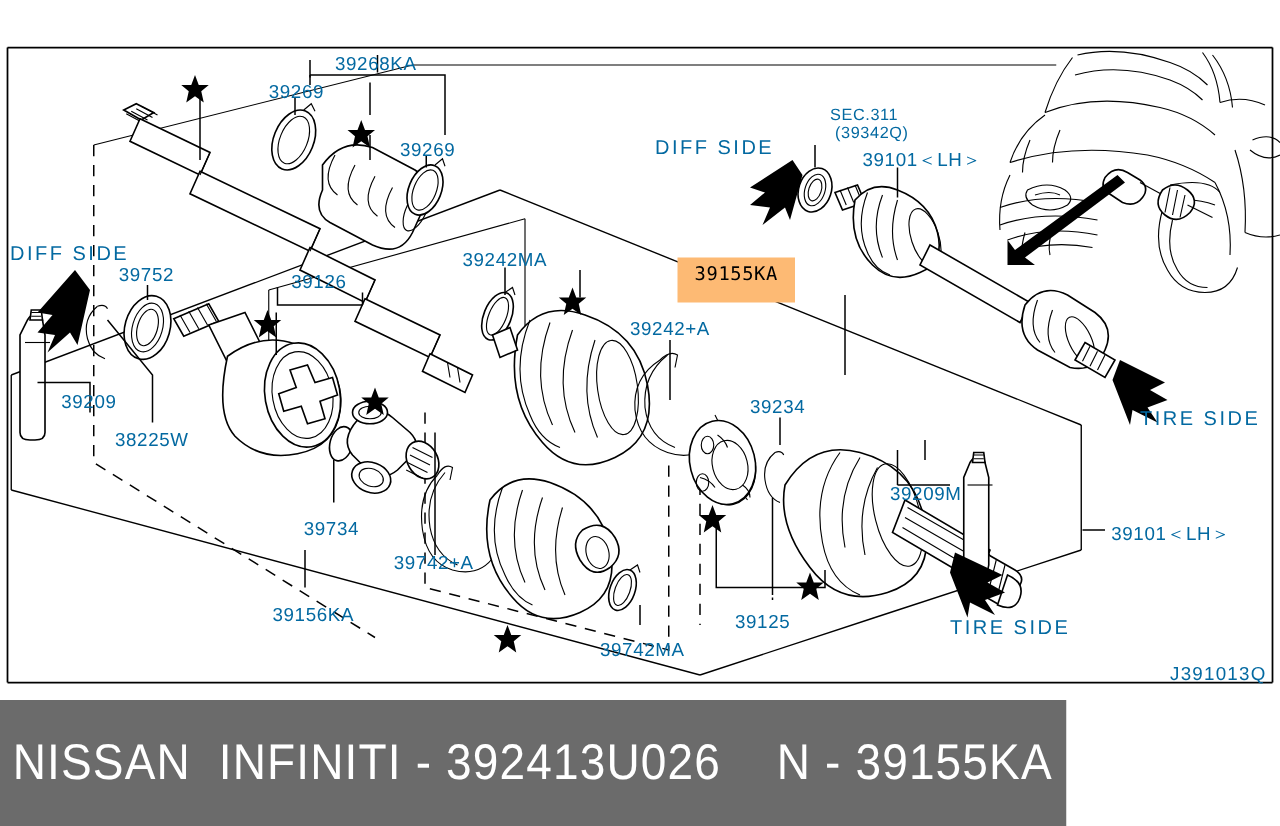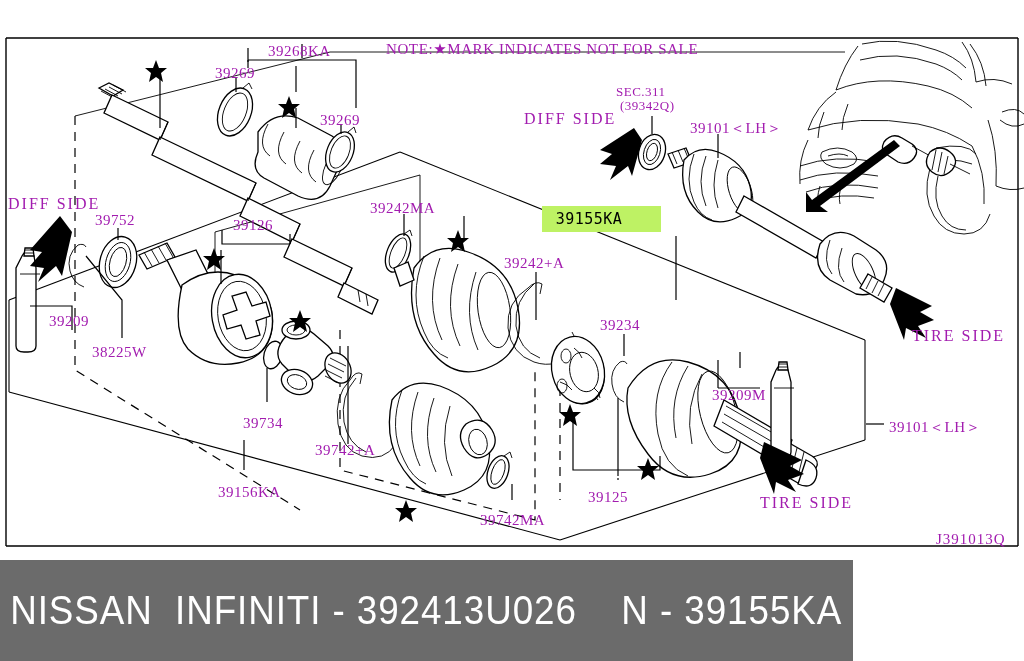--- a/index.html
+++ b/index.html
@@ -28,41 +28,40 @@
   }
   #diagram-svg {
     position: absolute;
     left: 0; top: 0;
     width: 1024px;
     height: 560px;
   }
   
   .lbl {
     position: absolute;
-    font-family: Liberation Serif, serif;
+    font-family: Liberation Sans, sans-serif;
     font-size: 15px;
     letter-spacing: 0.5px;
-    color: #a21caf;
+    color: #0369a1;
     white-space: pre;
     line-height: 1.05;
   }
   .lbl.note  { font-size: 15px; letter-spacing: 0.6px; }
   .lbl.side  { font-size: 16px; letter-spacing: 2px; }
   .lbl.dwg   { font-size: 15px; letter-spacing: 1px; }
-  .lbl.sec   { font-size: 13px; line-height: 1.15; }
+  .lbl.sec   { font-size: 13px; line-height: 1.15; margin-left: 48px; }
 
   
   #highlight-box {
     position: absolute;
     left: 542px;
     top: 206px;
     width: 94px;
-    height: 26px;
-    background: #bef264;
-    padding-left: 25px;
+    height: 36px;
+    background: #fdba74;
   }
   #highlight-box .hl-text {
     position: absolute;
     left: 0; top: 0;
     width: 94px;
     height: 26px;
     display: flex;
     align-items: center;
     justify-content: center;
     font-family: "DejaVu Sans Mono", monospace;
@@ -466,21 +465,20 @@
       </g>
 
       <g>
         <path class="lead" d="M573,420 L573,470 L660,470 L660,456"></path>
         <path class="lead" d="M618,478 L618,480"></path>
         <path class="lead" d="M560,318 L560,356" opacity="0"></path>
       </g>
 
     </svg>
 
-    <div class="lbl note" style="left:386px; top:42px;">NOTE:★MARK INDICATES NOT FOR SALE</div>
 
     <div class="lbl" style="left:268px; top:44px;">39268KA</div>
     <div class="lbl" style="left:215px; top:66px;">39269</div>
     <div class="lbl" style="left:320px; top:113px;">39269</div>
 
     <div class="lbl side" style="left:8px; top:196px;">DIFF SIDE</div>
     <div class="lbl" style="left:95px; top:213px;">39752</div>
     <div class="lbl" style="left:233px; top:218px;">39126</div>
     <div class="lbl" style="left:49px; top:314px;">39209</div>
     <div class="lbl" style="left:92px; top:345px;">38225W</div>

